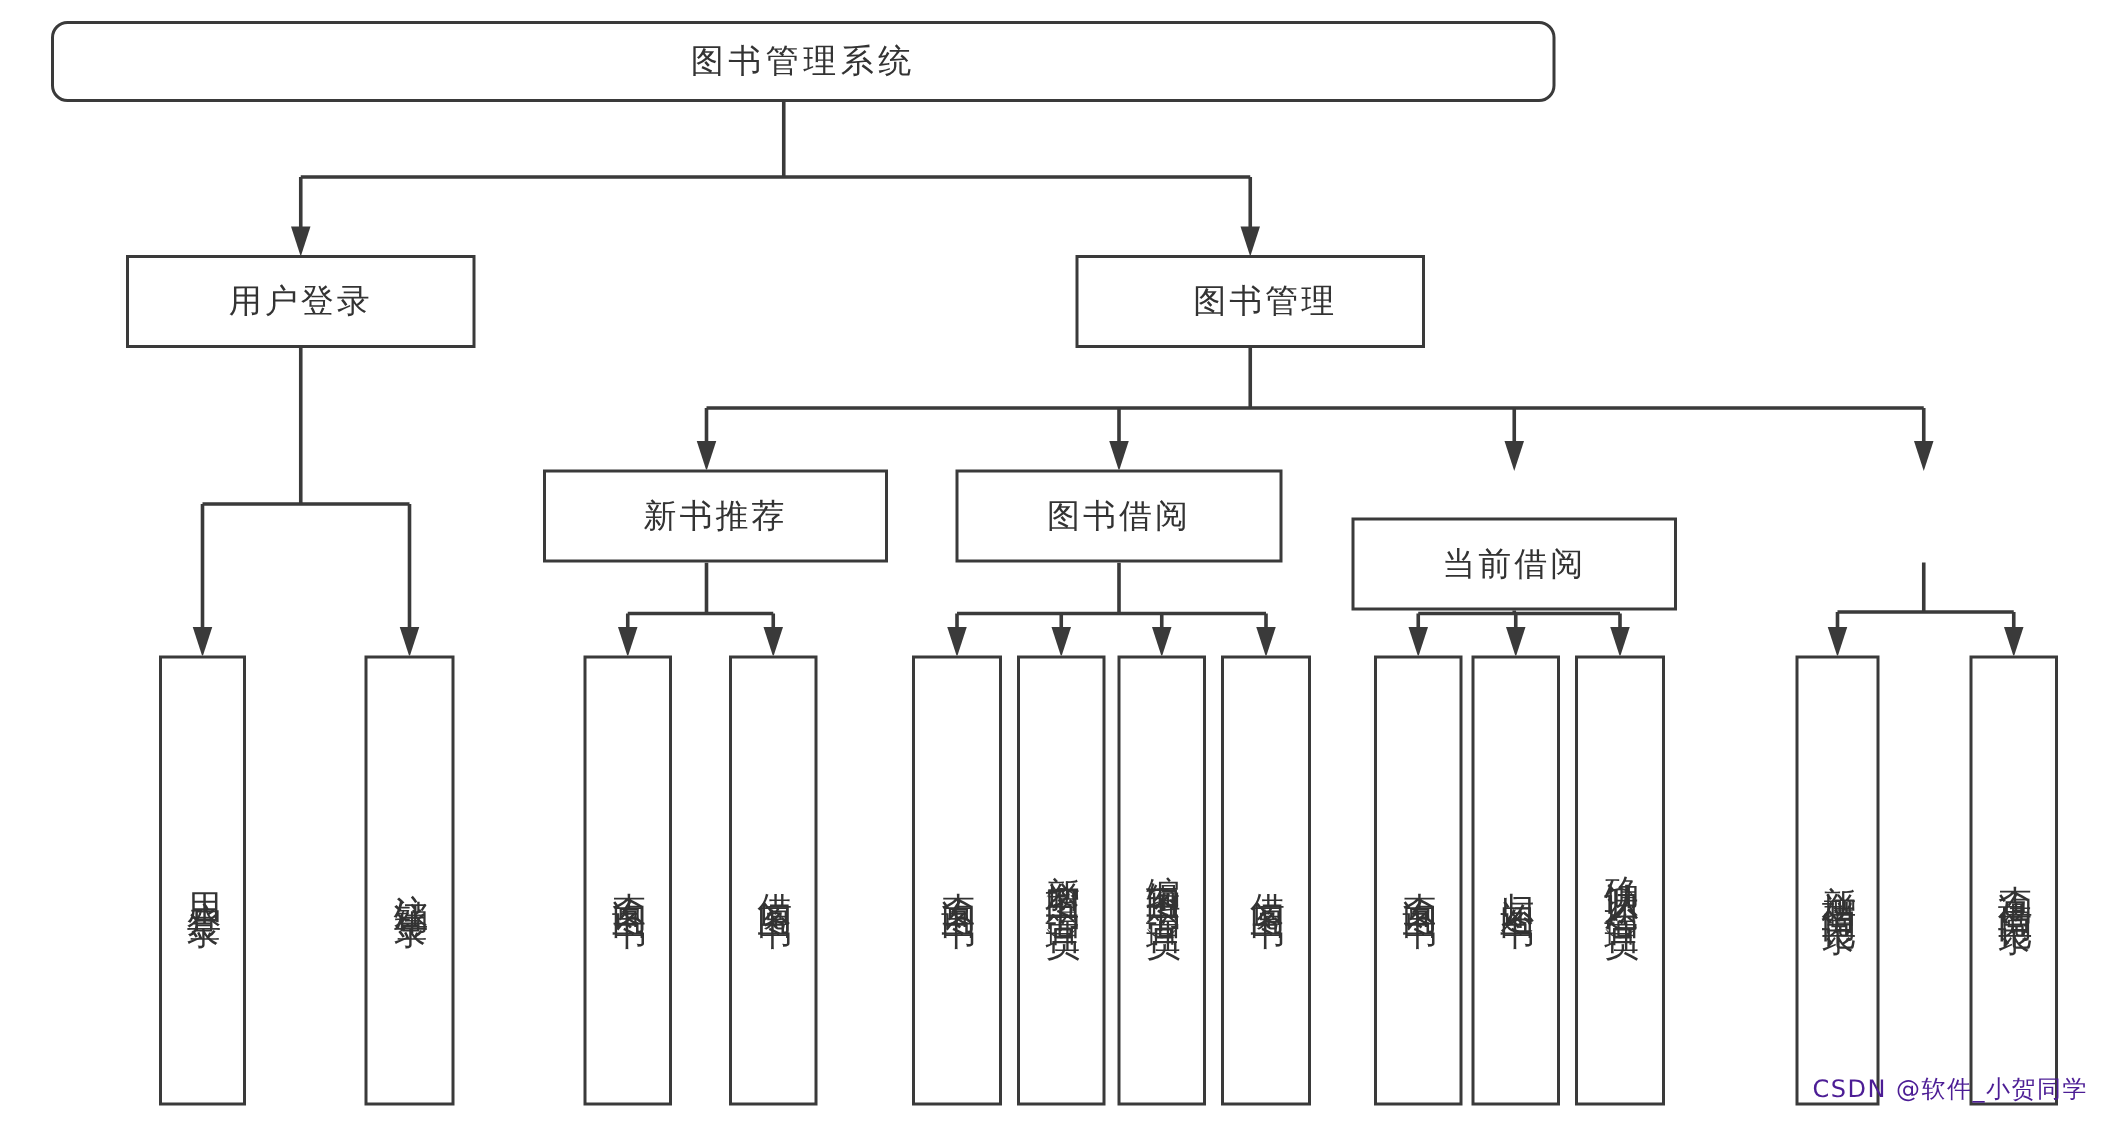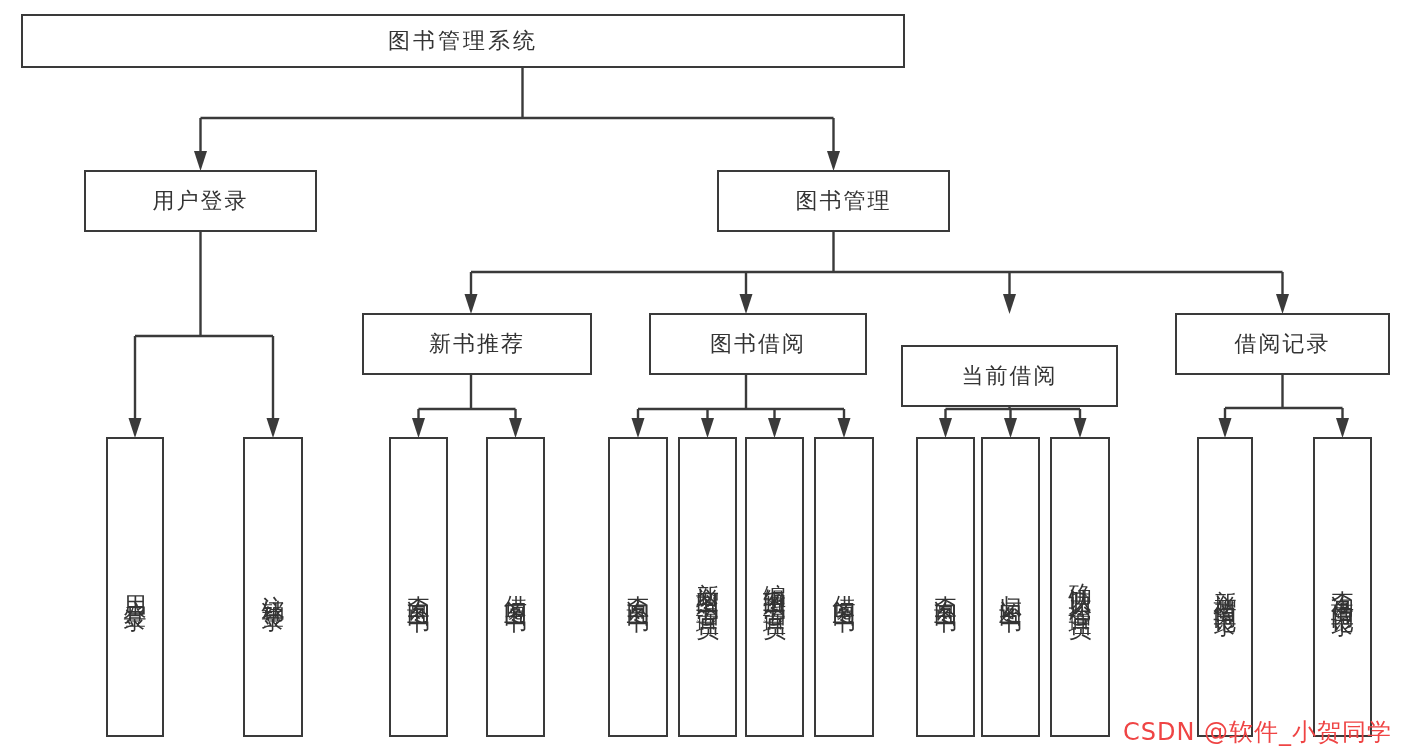--- a/index.html
+++ b/index.html
@@ -15,36 +15,36 @@
     position:absolute;
     box-sizing:border-box;
     background:#ffffff;
     border:2.5px solid #3a3a3a;
     color:#333333;
     display:flex;align-items:center;justify-content:center;
     text-align:center;
     z-index:2;
   }
   .hnode{font-size:22px;letter-spacing:2px;}
-  .root{left:21px;top:14px;width:884px;height:54px;letter-spacing:3px;}
+  .root{left:34px;top:14px;width:1003px;height:54px;letter-spacing:3px;border-radius:11px;}
   .lvl2{top:170px;width:233px;height:62px;}
   .lvl3{top:313px;height:62px;}
   .vnode{
     top:437px;height:300px;
     writing-mode:vertical-rl;
     font-size:23px;
     letter-spacing:5px;
     line-height:1;
     padding:6px 0;
   }
   #watermark{
     position:absolute;
     right:13px;top:716px;
-    font-size:24px;
-    color:#ef4444;
+    font-size:16px;
+    color:#4c1d95;
     letter-spacing:1px;
     z-index:3;
     white-space:nowrap;
   }
 </style>
 </head>
 <body>
 
 <div id="stage">
 
@@ -107,28 +107,25 @@
   <div class="node hnode lvl2" style="left:84px;">
     <span>用户登录</span>
   </div>
   <div class="node hnode lvl2" style="left:717px;padding-left:20px;">
     <span>图书管理</span>
   </div>
 
   <div class="node hnode lvl3" style="left:362px;width:230px;">
     <span>新书推荐</span>
   </div>
-  <div class="node hnode lvl3" style="left:637px;width:218px;margin-left:12px;">
+  <div class="node hnode lvl3" style="left:637px;width:218px;">
     <span>图书借阅</span>
   </div>
   <div class="node hnode lvl3" style="left:901px;width:217px;margin-top:32px;">
     <span>当前借阅</span>
-  </div>
-  <div class="node hnode lvl3" style="left:1175px;width:215px;">
-    <span>借阅记录</span>
   </div>
 
   <div class="node vnode" style="left:106px;width:58px;">
     <span>用户登录</span>
   </div>
   <div class="node vnode" style="left:243px;width:60px;">
     <span>注销登录</span>
   </div>
 
   <div class="node vnode" style="left:389px;width:59px;">

